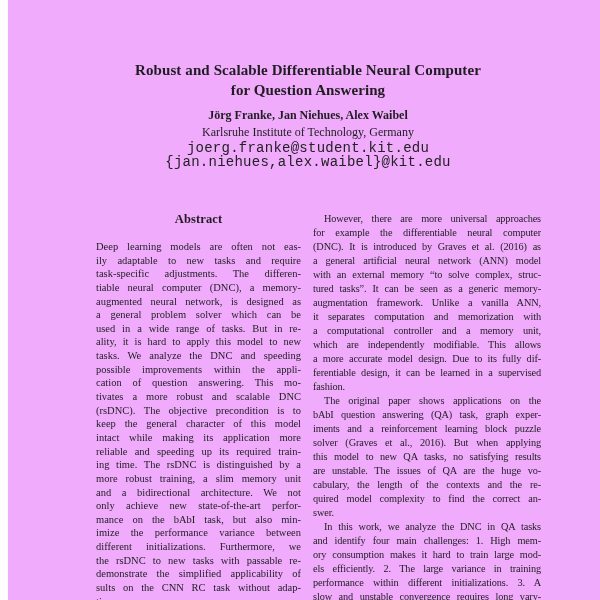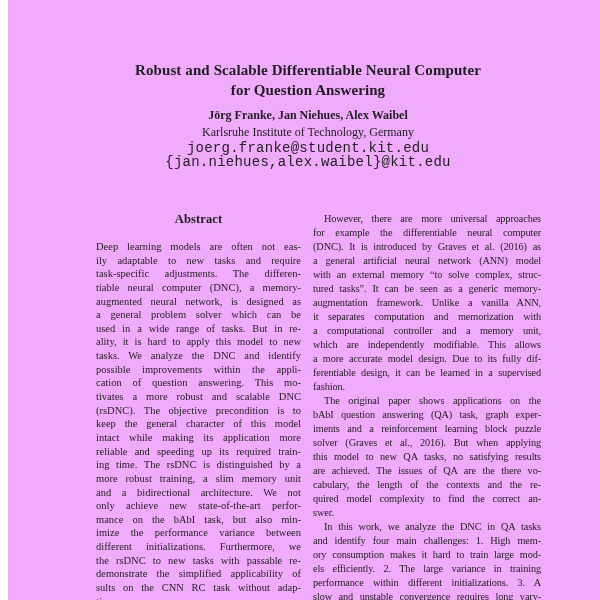--- a/index.html
+++ b/index.html
@@ -121,21 +121,21 @@
     <div class="section-heading">Abstract</div>
     <div>
         <div class="line">Deep learning models are often not eas-</div>
         <div class="line">ily adaptable to new tasks and require</div>
         <div class="line">task-specific adjustments. The differen-</div>
         <div class="line">tiable neural computer (DNC), a memory-</div>
         <div class="line">augmented neural network, is designed as</div>
         <div class="line">a general problem solver which can be</div>
         <div class="line">used in a wide range of tasks. But in re-</div>
         <div class="line">ality, it is hard to apply this model to new</div>
-        <div class="line">tasks. We analyze the DNC and identify</div>
+        <div class="line">tasks. We analyze the DNC and speeding</div>
         <div class="line">possible improvements within the appli-</div>
         <div class="line">cation of question answering. This mo-</div>
         <div class="line">tivates a more robust and scalable DNC</div>
         <div class="line">(rsDNC). The objective precondition is to</div>
         <div class="line">keep the general character of this model</div>
         <div class="line">intact while making its application more</div>
         <div class="line">reliable and speeding up its required train-</div>
         <div class="line">ing time. The rsDNC is distinguished by a</div>
         <div class="line">more robust training, a slim memory unit</div>
         <div class="line">and a bidirectional architecture. We not</div>
@@ -162,21 +162,21 @@
       <div class="line">a computational controller and a memory unit,</div>
       <div class="line">which are independently modifiable. This allows</div>
       <div class="line">a more accurate model design. Due to its fully dif-</div>
       <div class="line">ferentiable design, it can be learned in a supervised</div>
       <div class="line final">fashion.</div>
       <div class="line indent">The original paper shows applications on the</div>
       <div class="line">bAbI question answering (QA) task, graph exper-</div>
       <div class="line">iments and a reinforcement learning block puzzle</div>
       <div class="line">solver (Graves et al., 2016). But when applying</div>
       <div class="line">this model to new QA tasks, no satisfying results</div>
-      <div class="line">are achieved. The issues of QA are the there vo-</div>
+      <div class="line">are unstable. The issues of QA are the huge vo-</div>
       <div class="line">cabulary, the length of the contexts and the re-</div>
       <div class="line">quired model complexity to find the correct an-</div>
       <div class="line final">swer.</div>
       <div class="line indent">In this work, we analyze the DNC in QA tasks</div>
       <div class="line">and identify four main challenges: 1. High mem-</div>
       <div class="line">ory consumption makes it hard to train large mod-</div>
       <div class="line">els efficiently. 2. The large variance in training</div>
       <div class="line">performance within different initializations. 3. A</div>
       <div class="line">slow and unstable convergence requires long vary-</div>
     </div>

